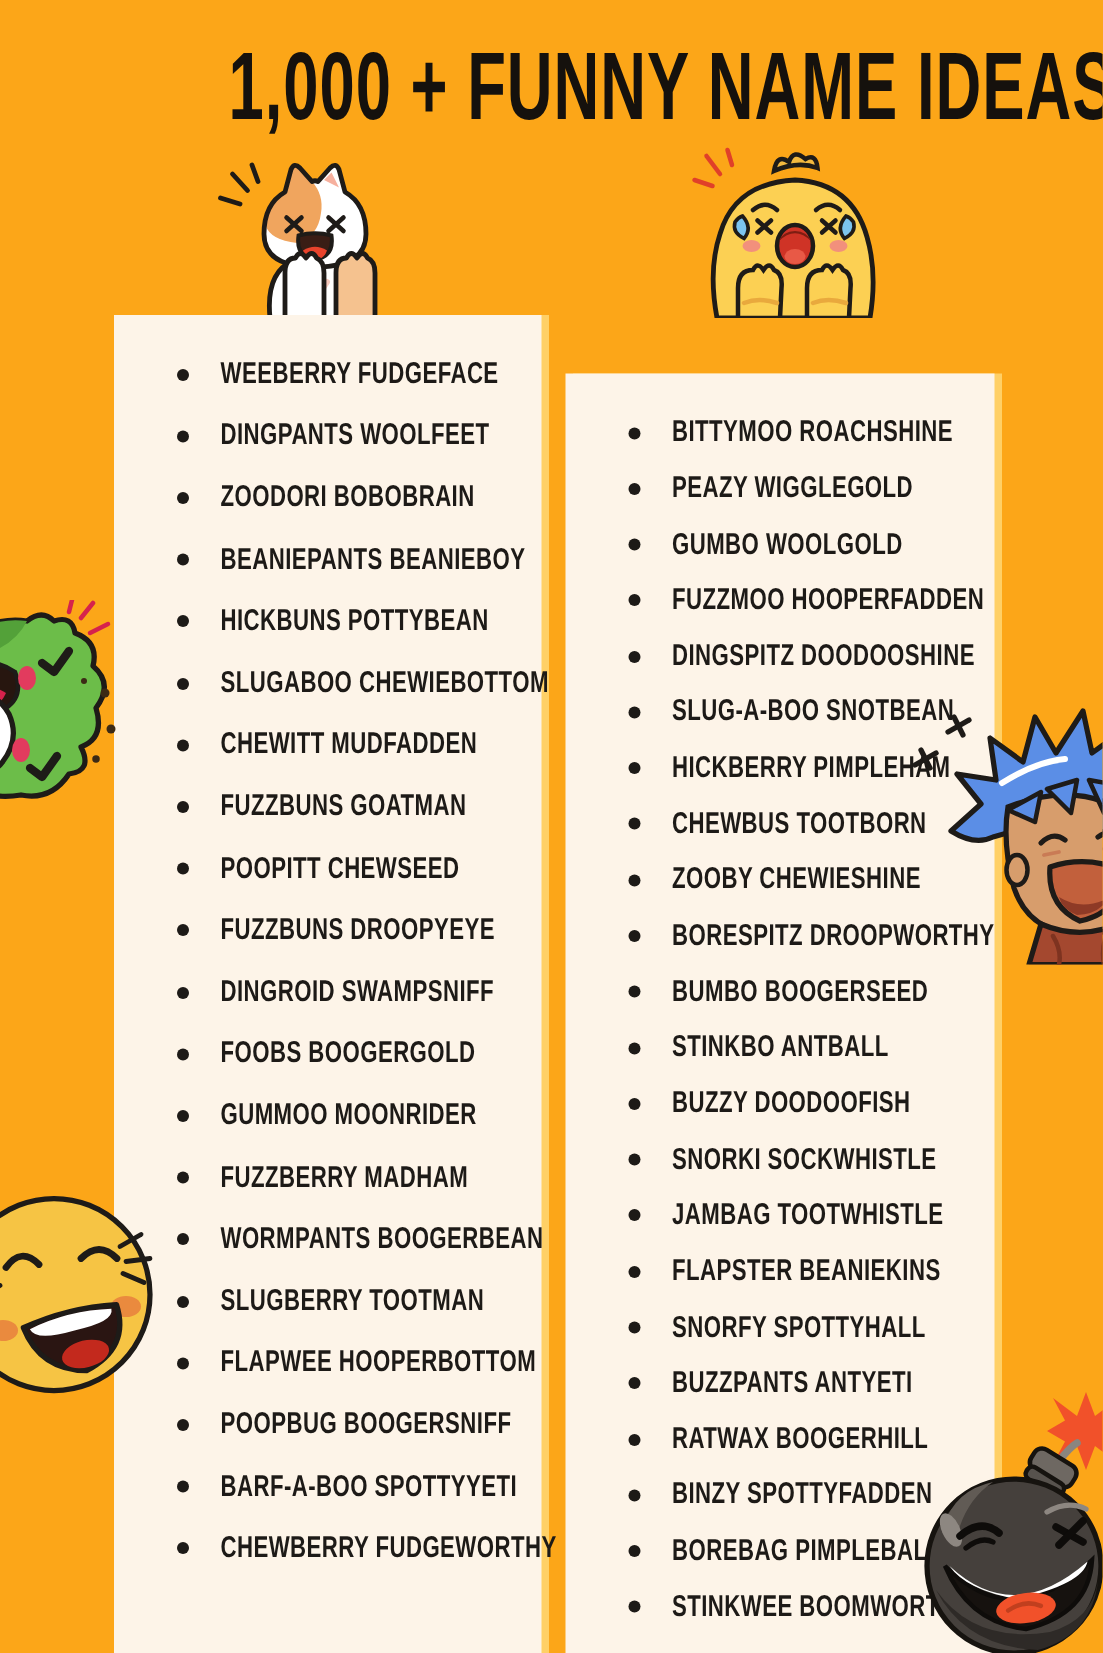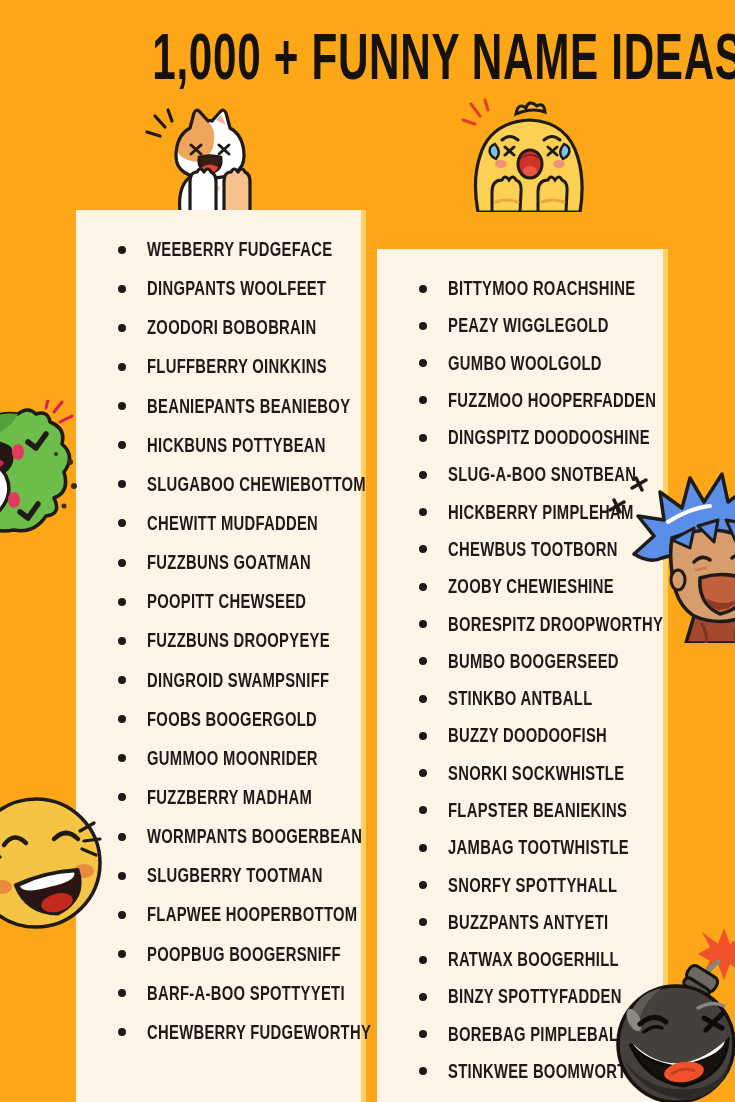--- a/index.html
+++ b/index.html
@@ -117,24 +117,20 @@
           <span class="dot"></span>
           <span class="name-label">DINGPANTS WOOLFEET</span>
         </li>
 
 
         <li class="name-item">
           <span class="dot"></span>
           <span class="name-label">ZOODORI BOBOBRAIN</span>
         </li>
 
-        <li class="name-item">
-          <span class="dot"></span>
-          <span class="name-label">FLUFFBERRY OINKKINS</span>
-        </li>
 
         <li class="name-item">
           <span class="dot"></span>
           <span class="name-label">BEANIEPANTS BEANIEBOY</span>
         </li>
 
         <li class="name-item">
           <span class="dot"></span>
           <span class="name-label">HICKBUNS POTTYBEAN</span>
         </li>
@@ -284,26 +280,26 @@
           <span class="name-label">BUZZY DOODOOFISH</span>
         </li>
 
         <li class="name-item">
           <span class="dot"></span>
           <span class="name-label">SNORKI SOCKWHISTLE</span>
         </li>
 
         <li class="name-item">
           <span class="dot"></span>
+          <span class="name-label">JAMBAG TOOTWHISTLE</span>
+        </li>
+
+        <li class="name-item">
+          <span class="dot"></span>
           <span class="name-label">FLAPSTER BEANIEKINS</span>
-        </li>
-
-        <li class="name-item">
-          <span class="dot"></span>
-          <span class="name-label">JAMBAG TOOTWHISTLE</span>
         </li>
 
         <li class="name-item">
           <span class="dot"></span>
           <span class="name-label">SNORFY SPOTTYHALL</span>
         </li>
 
         <li class="name-item">
           <span class="dot"></span>
           <span class="name-label">BUZZPANTS ANTYETI</span>

